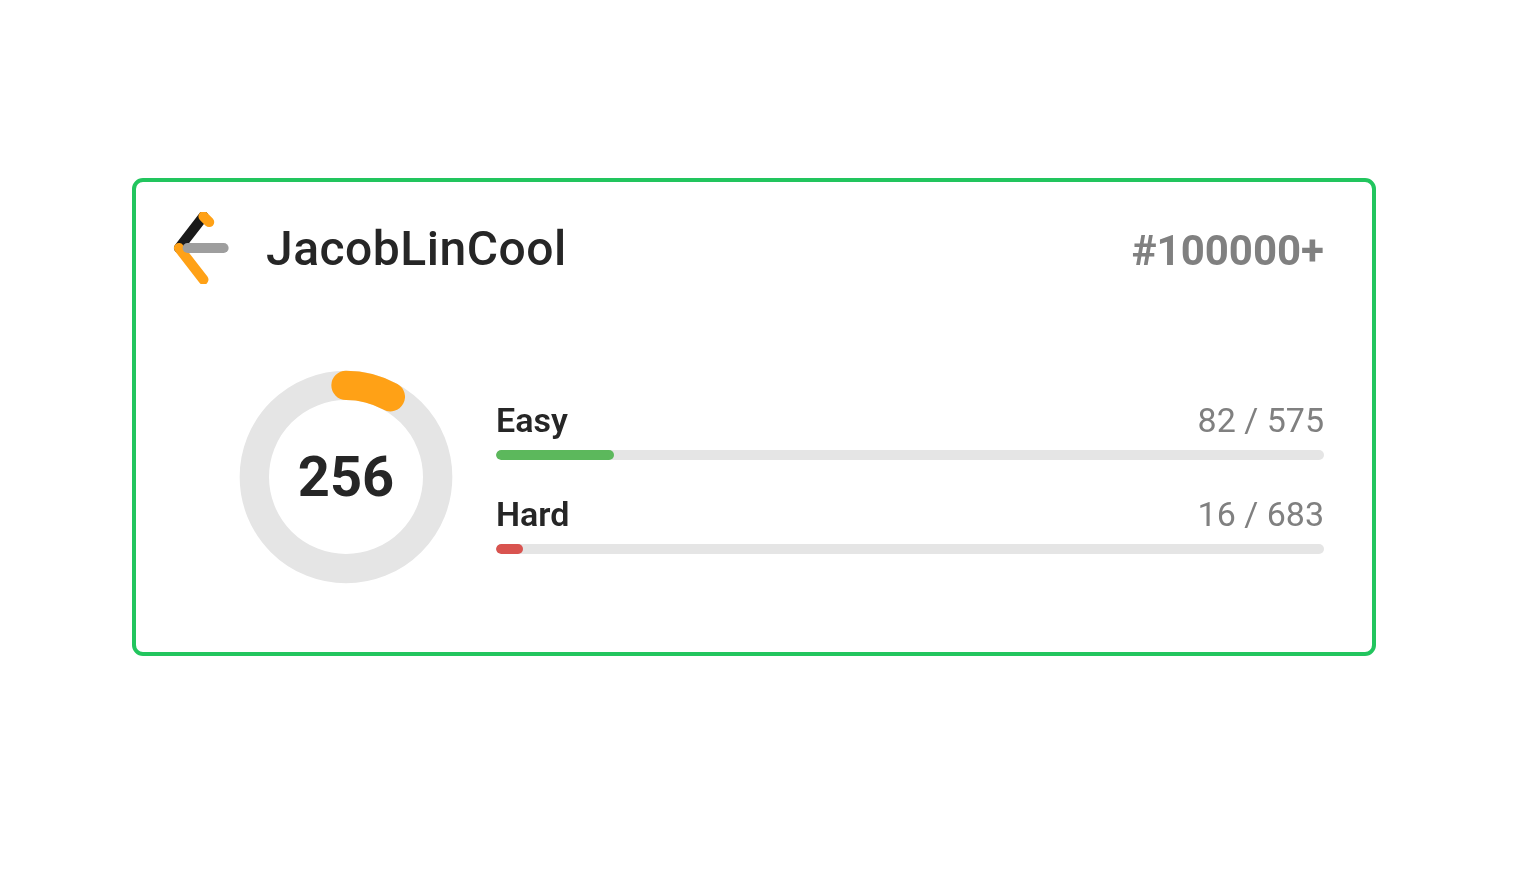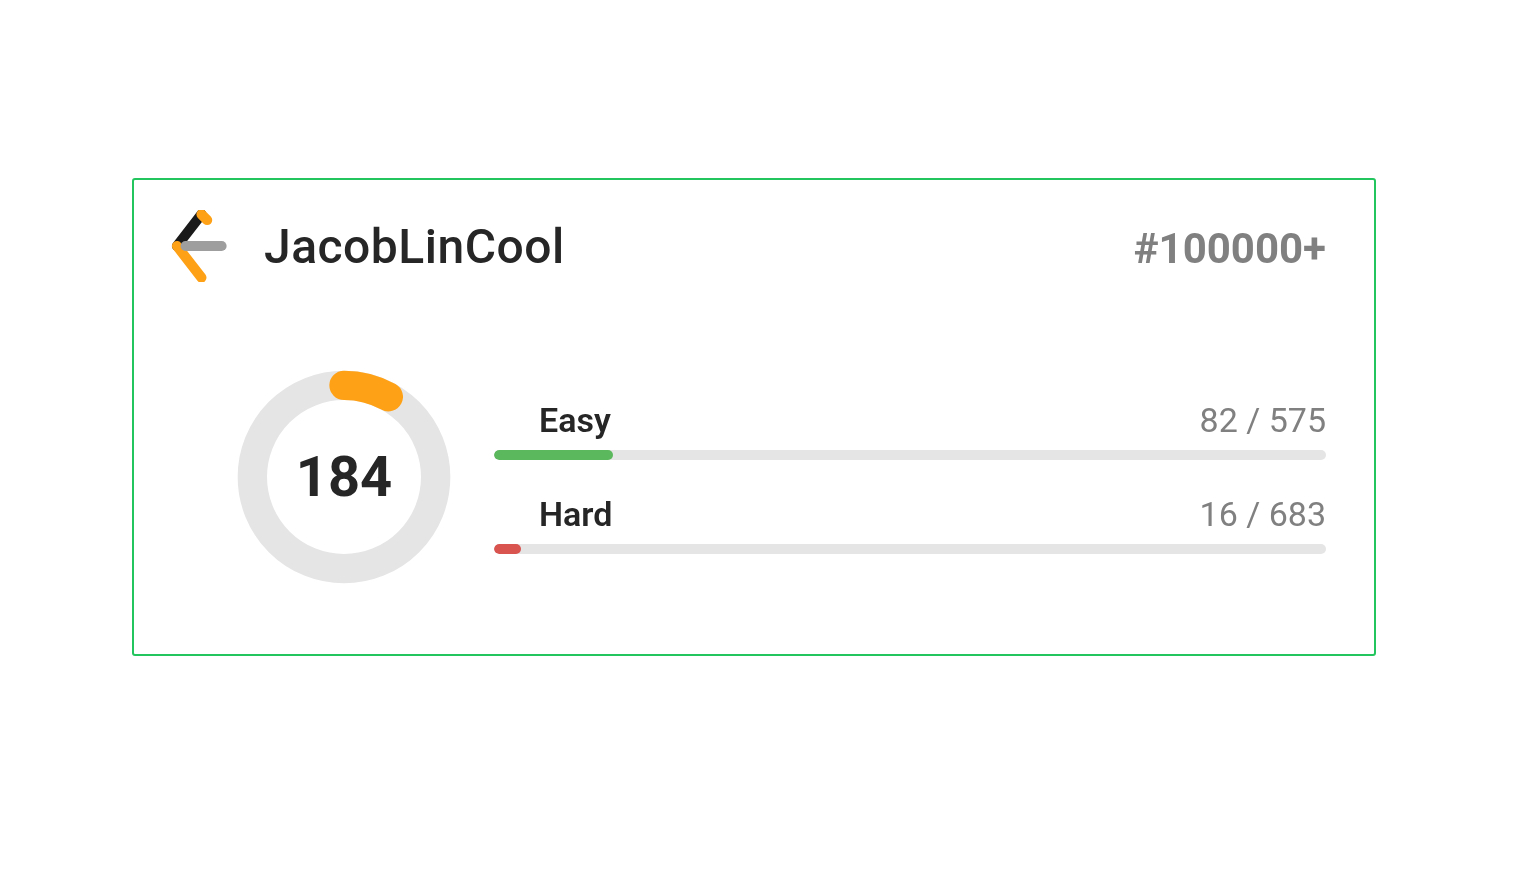--- a/index.html
+++ b/index.html
@@ -15,22 +15,22 @@
     position: relative;
     width: 1520px;
     height: 880px;
   }
   .card {
     position: absolute;
     left: 132px;
     top: 178px;
     width: 1244px;
     height: 478px;
-    border: 2px solid #22c55e;
-    border-radius: 3px;
+    border: 4px solid #22c55e;
+    border-radius: 11px;
     box-sizing: border-box;
     background: #fff;
   }
   .header {
     position: absolute;
     left: 30px;
     top: 30px;
     right: 40px;
     display: flex;
     align-items: center;
@@ -98,21 +98,20 @@
   .bar-header {
     display: flex;
     justify-content: space-between;
     align-items: baseline;
     margin-bottom: 10px;
   }
   .bar-title {
     font-size: 34px;
     font-weight: 600;
     color: #262626;
-    margin-left: 45px;
   }
   .bar-count {
     font-size: 34px;
     color: #808080;
     font-weight: 400;
   }
   .bar-track {
     width: 100%;
     height: 10px;
     background: #e5e5e5;
@@ -151,21 +150,21 @@
     <div class="rank">#100000+</div>
 
     <div class="body">
 
       <div class="ring-wrap">
         <div class="ring">
           <svg class="ring-svg" viewBox="0 0 120 120">
             <circle class="ring-track" cx="60" cy="60" r="50"></circle>
             <circle class="ring-arc" id="ring-arc" cx="60" cy="60" r="50" transform="rotate(-90 60 60)" stroke-dasharray="25.231473079900567 314.1592653589793"></circle>
           </svg>
-          <div class="ring-label">184</div>
+          <div class="ring-label">256</div>
         </div>
       </div>
 
       <div class="bars" id="bars">
           <div class="bar-row">
             <div class="bar-header">
               <div class="bar-title">Easy</div>
               <div class="bar-count">82 / 575</div>
             </div>
             <div class="bar-track">

